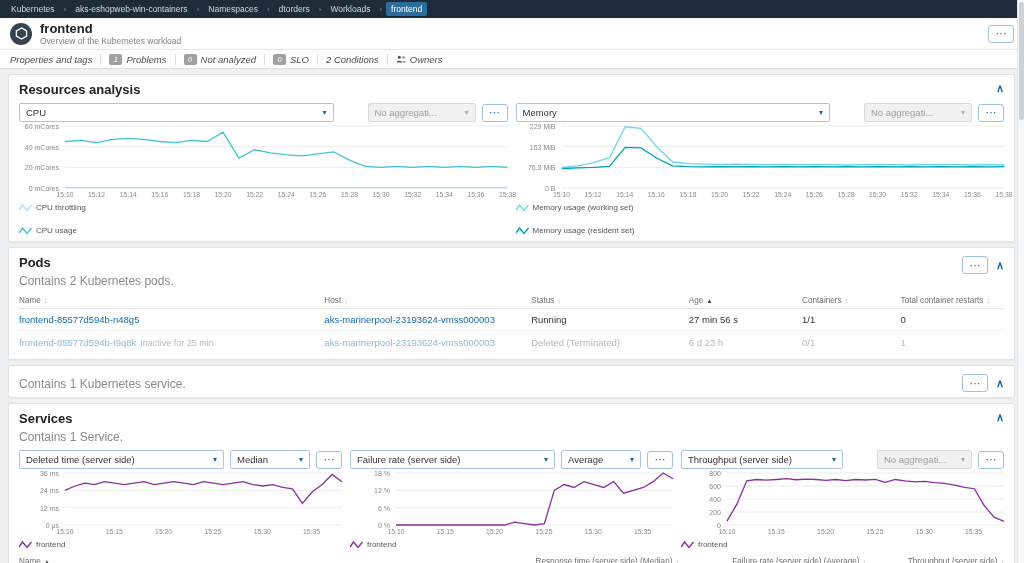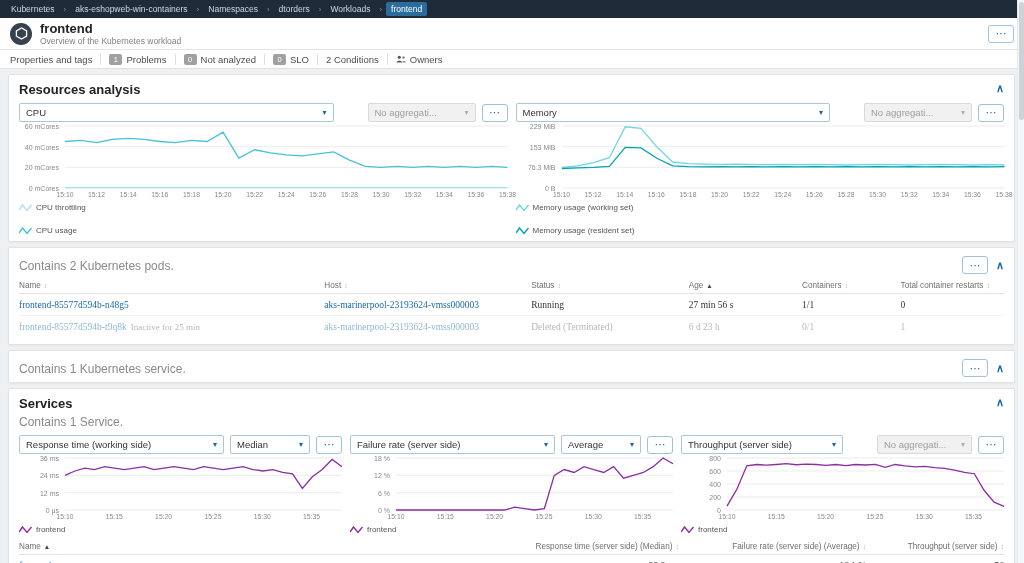--- a/index.html
+++ b/index.html
@@ -13,21 +13,21 @@
 
   
   .header { height:32px; background:#fff; display:flex; align-items:center; padding:0 10px; border-bottom:1px solid #e4e4e4; position:relative; }
   .workload-icon { width:22px; height:22px; border-radius:50%; background:#36424e; display:flex; align-items:center; justify-content:center; margin-right:8px; flex:0 0 auto; }
   .title { font-size:13px; font-weight:bold; color:#222; line-height:14px; }
   .subtitle { font-size:8.5px; color:#808080; }
   .more-btn { margin-left:auto; width:26px; height:18px; background:#fff; border:1px solid #9ec3dc; border-radius:3px; color:#1268ab; font-size:11px; line-height:15px; text-align:center; cursor:pointer; font-family:inherit; }
 
   
   .tabbar { height:19px; background:#fff; border-bottom:1px solid #e0e0e0; display:flex; align-items:center; padding:0 10px; gap:8px; }
-  .tab { display:inline-flex; align-items:center; gap:4px; font-size:9.5px; color:#4d4d4d; cursor:pointer; white-space:nowrap; }
+  .tab { display:inline-flex; align-items:center; gap:4px; font-size:9.5px; color:#4d4d4d; cursor:pointer; white-space:nowrap;font-style:italic; }
   .pill { background:#a0a0a0; color:#fff; font-size:7.5px; min-width:13px; height:11px; border-radius:2px; display:inline-flex; align-items:center; justify-content:center; padding:0 2px; }
   .tabsep { width:1px; height:11px; background:#ddd; }
 
   
   .card { background:#fff; border:1px solid #e2e2e2; border-radius:2px; margin:5px 9px 0 8px; padding:7px 10px 6px 10px; position:relative; box-shadow:0 1px 2px rgba(0,0,0,0.04); }
   .card-title { font-size:13px; font-weight:bold; color:#222; }
   .card-sub { font-size:12px; color:#8a8a8a; margin-top:4px; }
   .card-controls { position:absolute; top:8px; right:10px; display:flex; align-items:center; gap:8px; }
   .chev { color:#1268ab; font-size:11px; font-weight:bold; cursor:pointer; line-height:10px; }
 
@@ -63,21 +63,21 @@
   
   .table { margin-top:5px; font-size:9.5px; }
   .thead { display:grid; border-bottom:1px solid #e3e3e3; padding:3px 0; color:#6f6f6f; font-size:8.2px; }
   .th { display:flex; align-items:center; gap:3px; cursor:pointer; white-space:nowrap; overflow:hidden; }
   .sort { color:#b5b5b5; font-size:7px; }
   .sort.asc { color:#444; font-size:6.5px; }
   .trow { display:grid; border-bottom:1px solid #f0f0f0; height:22px; align-items:center; }
   .trow:last-child { border-bottom:none; }
   .pods-grid { grid-template-columns:31% 21% 16% 11.5% 10% 10.5%; }
   a.link { color:#1569ad; text-decoration:none; cursor:pointer; white-space:nowrap; overflow:hidden; text-overflow:ellipsis; }
-  .trow .cell { white-space:nowrap; overflow:hidden; text-overflow:ellipsis; padding-right:8px;font-family:Liberation Serif, serif; }
+  .trow .cell { white-space:nowrap; overflow:hidden; text-overflow:ellipsis; padding-right:8px; }
   .inactive .cell, .inactive .note { color:#b8b8b8; }
   .inactive a.link { color:#8fb8d4;margin-top:12px; }
   .note { color:#b8b8b8; margin-left:4px; font-size:9px; }
   .svc-grid { grid-template-columns:44% 23% 19% 14%; }
   .r { justify-content:flex-end; text-align:right; }
   .cell.r { padding-right:0; }
 
   .scrollbar { position:fixed; right:0; top:0; width:7px; height:563px; background:#f5f6f7; border-left:1px solid #e8e8e8; }
   .scroll-thumb { position:absolute; top:2px; left:1px; width:5px; height:118px; background:#ccd2d6; border-radius:3px; }
 </style>
@@ -271,20 +271,21 @@
               <polyline points="0,7 3.5,2 8,7.5 12.5,2" style="stroke:#00a3b5"></polyline>
             </svg>
             <span>Memory usage (resident set)</span>
           </span>
         </div>
     </div>
   </div>
 </div>
 
 <div class="card">
+  <div class="card-title">Pods</div>
   <div class="card-sub">Contains 2 Kubernetes pods.</div>
   <div class="card-controls">
     <button class="more-btn">⋯</button>
     <span class="chev">∧</span>
   </div>
   <div class="table">
     <div class="thead pods-grid">
       <span class="th">
           <span>Name</span>
           <span class="sort">↕</span>
@@ -341,21 +342,21 @@
   <div class="card-title">Services</div>
   <div class="card-sub">Contains 1 Service.</div>
   <div class="card-controls">
     <span class="chev">∧</span>
   </div>
   <div class="panels">
 
     <div class="panel">
       <div class="controls-row">
         <div class="select grow">
-          <span>Response time (working side)</span>
+          <span>Deleted time (server side)</span>
           <span class="dd">▾</span>
         </div>
         <div class="select w80">
           <span>Median</span>
           <span class="dd">▾</span>
         </div>
         <button class="more-btn">⋯</button>
       </div>
       <div class="chart-row h52">
         <div class="yaxis">

